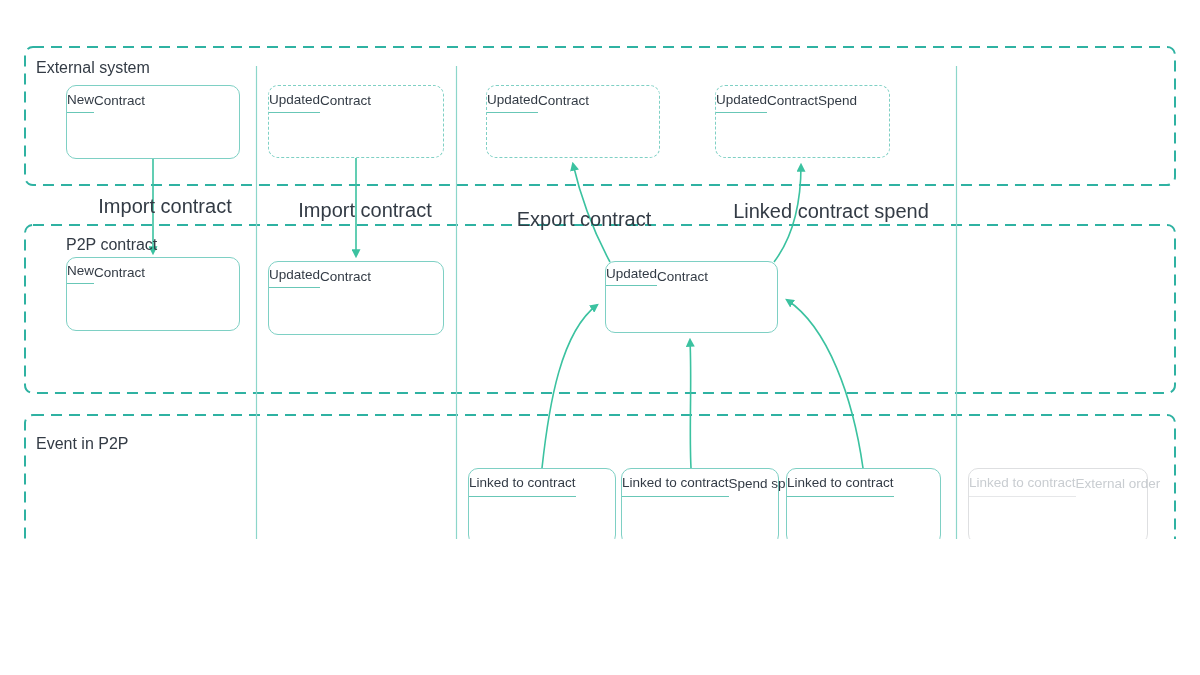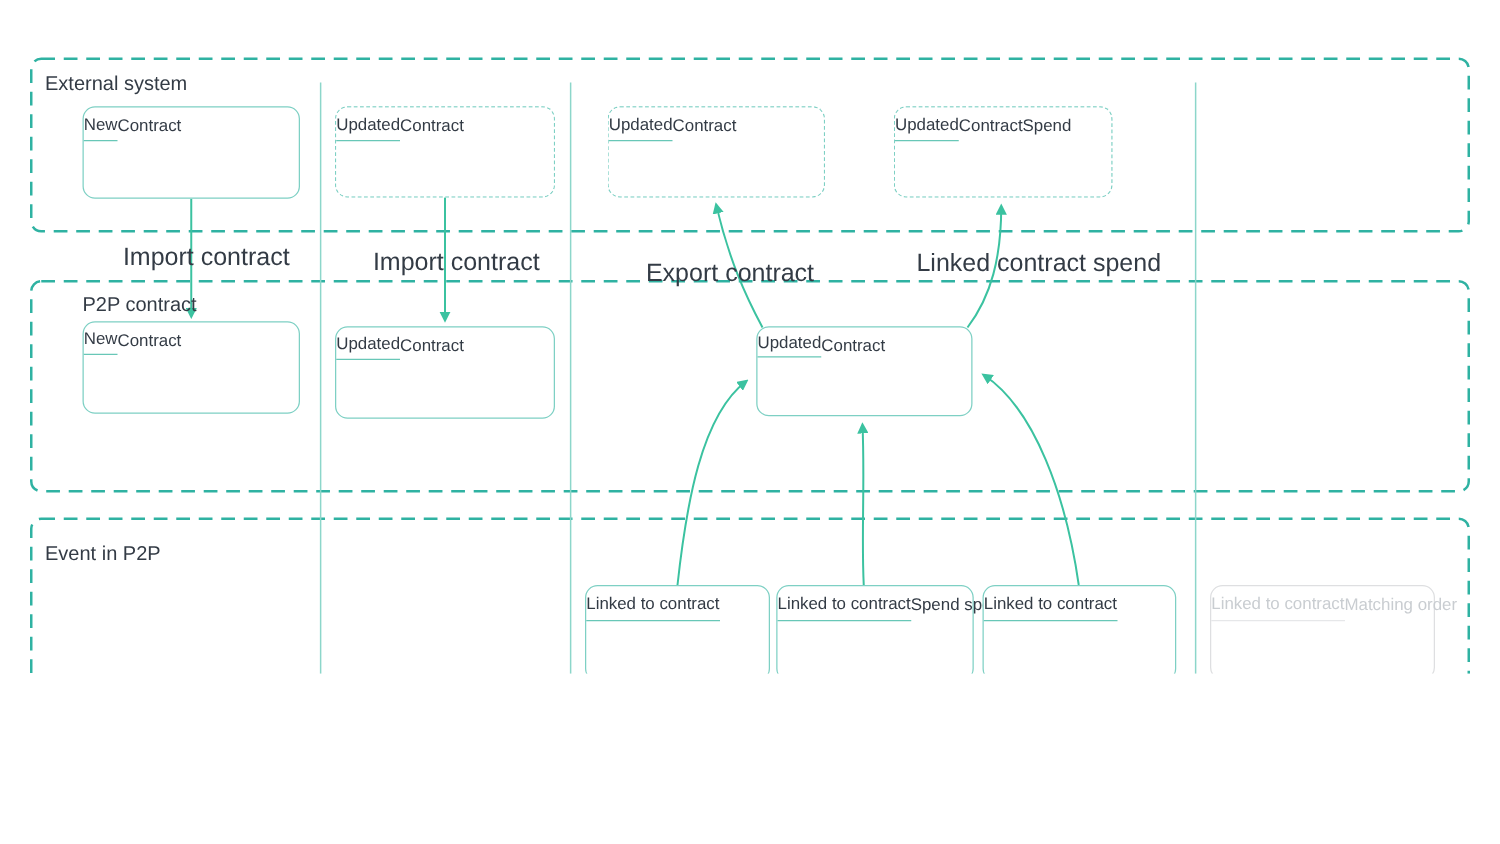--- a/index.html
+++ b/index.html
@@ -115,17 +115,17 @@
   </div>
   <div class="node" style="left:621px;top:468px;width:158px;height:77px;">
     <div class="node-header" style="height:28px;">Linked to contract</div>
     <div class="node-body">Spend spend</div>
   </div>
   <div class="node" style="left:786px;top:468px;width:155px;height:77px;">
     <div class="node-header" style="height:28px;">Linked to contract</div>
   </div>
   <div class="node disabled" style="left:968px;top:468px;width:180px;height:76px;">
     <div class="node-header" style="height:28px;">Linked to contract</div>
-    <div class="node-body">Matching order</div>
+    <div class="node-body">External order</div>
   </div>
 
   <div class="page-number">11</div>
 </div>
 
 </body></html>

